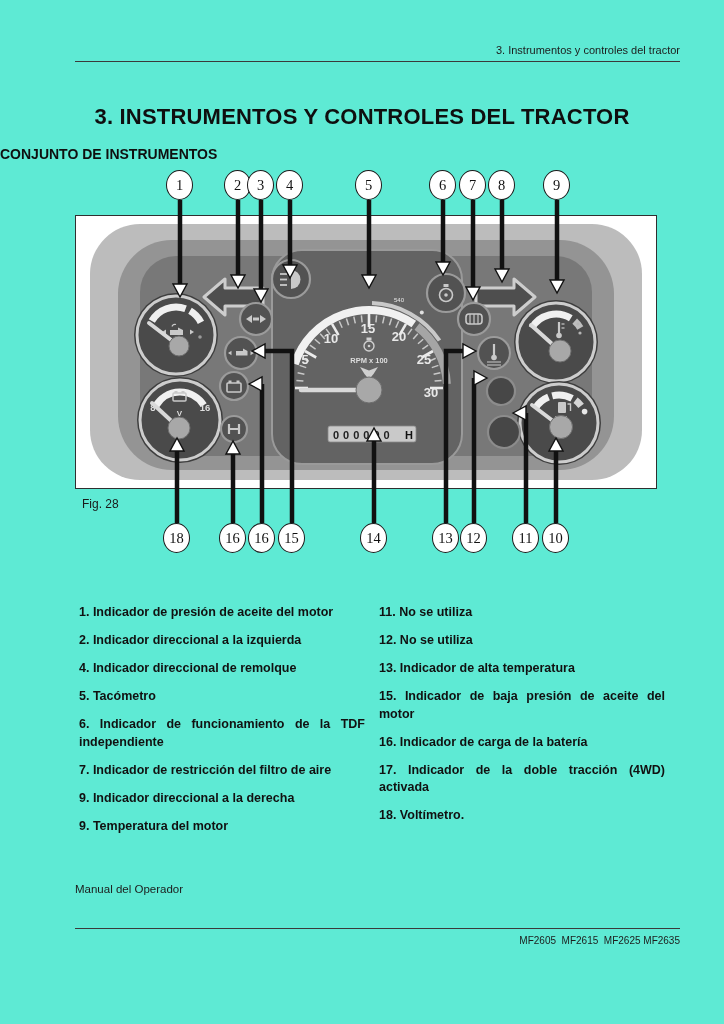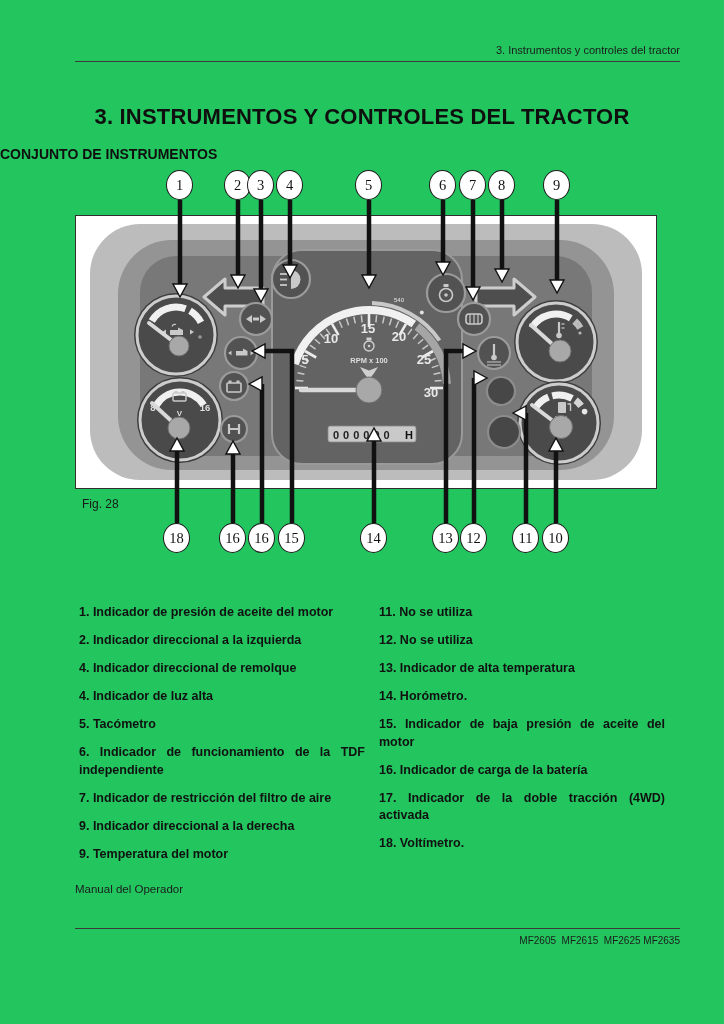--- a/index.html
+++ b/index.html
@@ -1,16 +1,16 @@
 <!DOCTYPE html>
 <html><head>
 <meta charset="utf-8">
 <style>
   html,body{margin:0;padding:0;background:#e8e8e8;}
-  .page{position:relative;width:724px;height:1024px;background:#22c55e;margin:0 auto;
+  .page{position:relative;width:724px;height:1024px;background:#5eead4;margin:0 auto;
         font-family:"Liberation Sans",sans-serif;overflow:hidden;}
   .hdr-text{position:absolute;top:44px;right:44px;font-size:11px;color:#1c1c1c;}
   .hdr-rule{position:absolute;top:61px;left:75px;width:605px;border-top:1px solid #3a3a3a;}
   .title{position:absolute;top:104px;left:0;width:724px;text-align:center;
          font-size:22px;font-weight:bold;color:#0f0f0f;letter-spacing:0.2px;}
   .subtitle{position:absolute;top:146px;left:0;width:724px;text-align:left;
             font-size:14px;font-weight:bold;color:#0f0f0f;}
   .co{position:absolute;width:27px;height:30px;border:1.4px solid #1a1a1a;border-radius:50%;
       background:#fff;display:flex;align-items:center;justify-content:center;
       font-family:"Liberation Serif",serif;font-size:14.5px;color:#111;z-index:6;box-sizing:border-box;}
@@ -307,32 +307,30 @@
       <polygon points="487,378 474,371 474,385"></polygon>
       <polygon points="513,413 526,406 526,420"></polygon>
       <polygon points="556,438 549,451 563,451"></polygon>
     </g>
   </svg>
 
   <div class="legend legend-left">
     <p>1. Indicador de presión de aceite del motor</p>
     <p>2. Indicador direccional a la izquierda</p>
     <p>4. Indicador direccional de remolque</p>
-    <p>4. Indicador de luz alta</p>
     <p>5. Tacómetro</p>
     <p>6. Indicador de funcionamiento de la TDF independiente</p>
     <p>7. Indicador de restricción del filtro de aire</p>
     <p>9. Indicador direccional a la derecha</p>
     <p>9. Temperatura del motor</p>
   </div>
   <div class="legend legend-right">
     <p>11. No se utiliza</p>
     <p>12. No se utiliza</p>
     <p>13. Indicador de alta temperatura</p>
-    <p>14. Horómetro.</p>
     <p>15. Indicador de baja presión de aceite del motor</p>
     <p>16. Indicador de carga de la batería</p>
     <p>17. Indicador de la doble tracción (4WD) activada</p>
     <p>18. Voltímetro.</p>
   </div>
 
   <div class="ftr-rule"></div>
   <div class="ftr-left">Manual del Operador</div>
   <div class="ftr-right">MF2605  MF2615  MF2625 MF2635</div>
 

